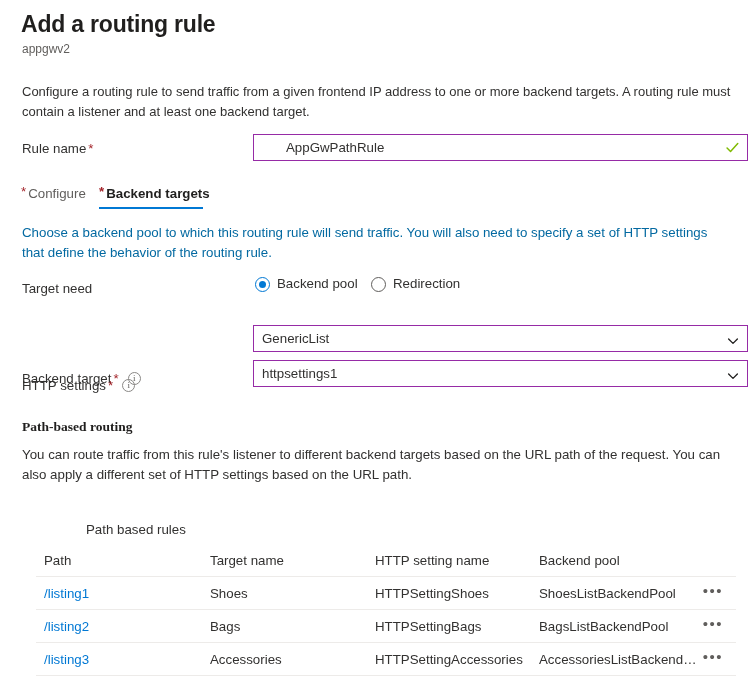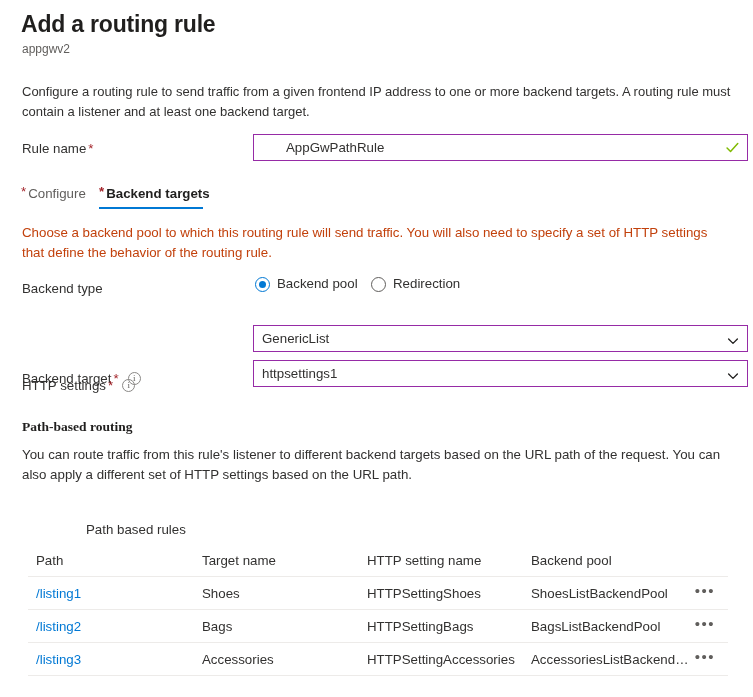--- a/index.html
+++ b/index.html
@@ -139,21 +139,21 @@
   }
 
   
   .section-desc {
     position: absolute;
     left: 22px;
     top: 223px;
     width: 700px;
     font-size: 13.3px;
     line-height: 20px;
-    color: #c2410c;
+    color: #0369a1;
   }
 
   
   #label-target-type { left: 22px; top: 280px; }
   .radio-group {
     position: absolute;
     left: 255px;
     top: 276px;
     height: 20px;
   }
@@ -282,21 +282,21 @@
     position: absolute;
     left: 40px;
     top: 521px;
     font-size: 13.3px;
     color: #323130;
     line-height: 18px;
     margin-left: 46px;
   }
   .grid {
     position: absolute;
-    left: 28px;
+    left: 36px;
     top: 548px;
     width: 700px;
   }
   .grid-header {
     position: relative;
     height: 28px;
     border-bottom: 1px solid #edebe9;
   }
   .grid-header .cell {
     position: absolute;
@@ -372,21 +372,21 @@
       <span class="req-star-lead">*</span><span>Configure</span>
     </div>
     <div class="tab tab-backend">
       <span class="req-star-lead">*</span><span>Backend targets</span>
     </div>
   </div>
   <div class="tab-underline"></div>
 
   <div class="section-desc">Choose a backend pool to which this routing rule will send traffic. You will also need to specify a set of HTTP settings that define the behavior of the routing rule.</div>
 
-  <div class="field-label" id="label-target-type">Backend type</div>
+  <div class="field-label" id="label-target-type">Target need</div>
   <div class="radio-group">
     <div class="radio-item r1">
       <span class="radio-outer checked"></span>
       <span class="radio-label">Backend pool</span>
     </div>
     <div class="radio-item r2">
       <span class="radio-outer"></span>
       <span class="radio-label">Redirection</span>
     </div>
   </div>

